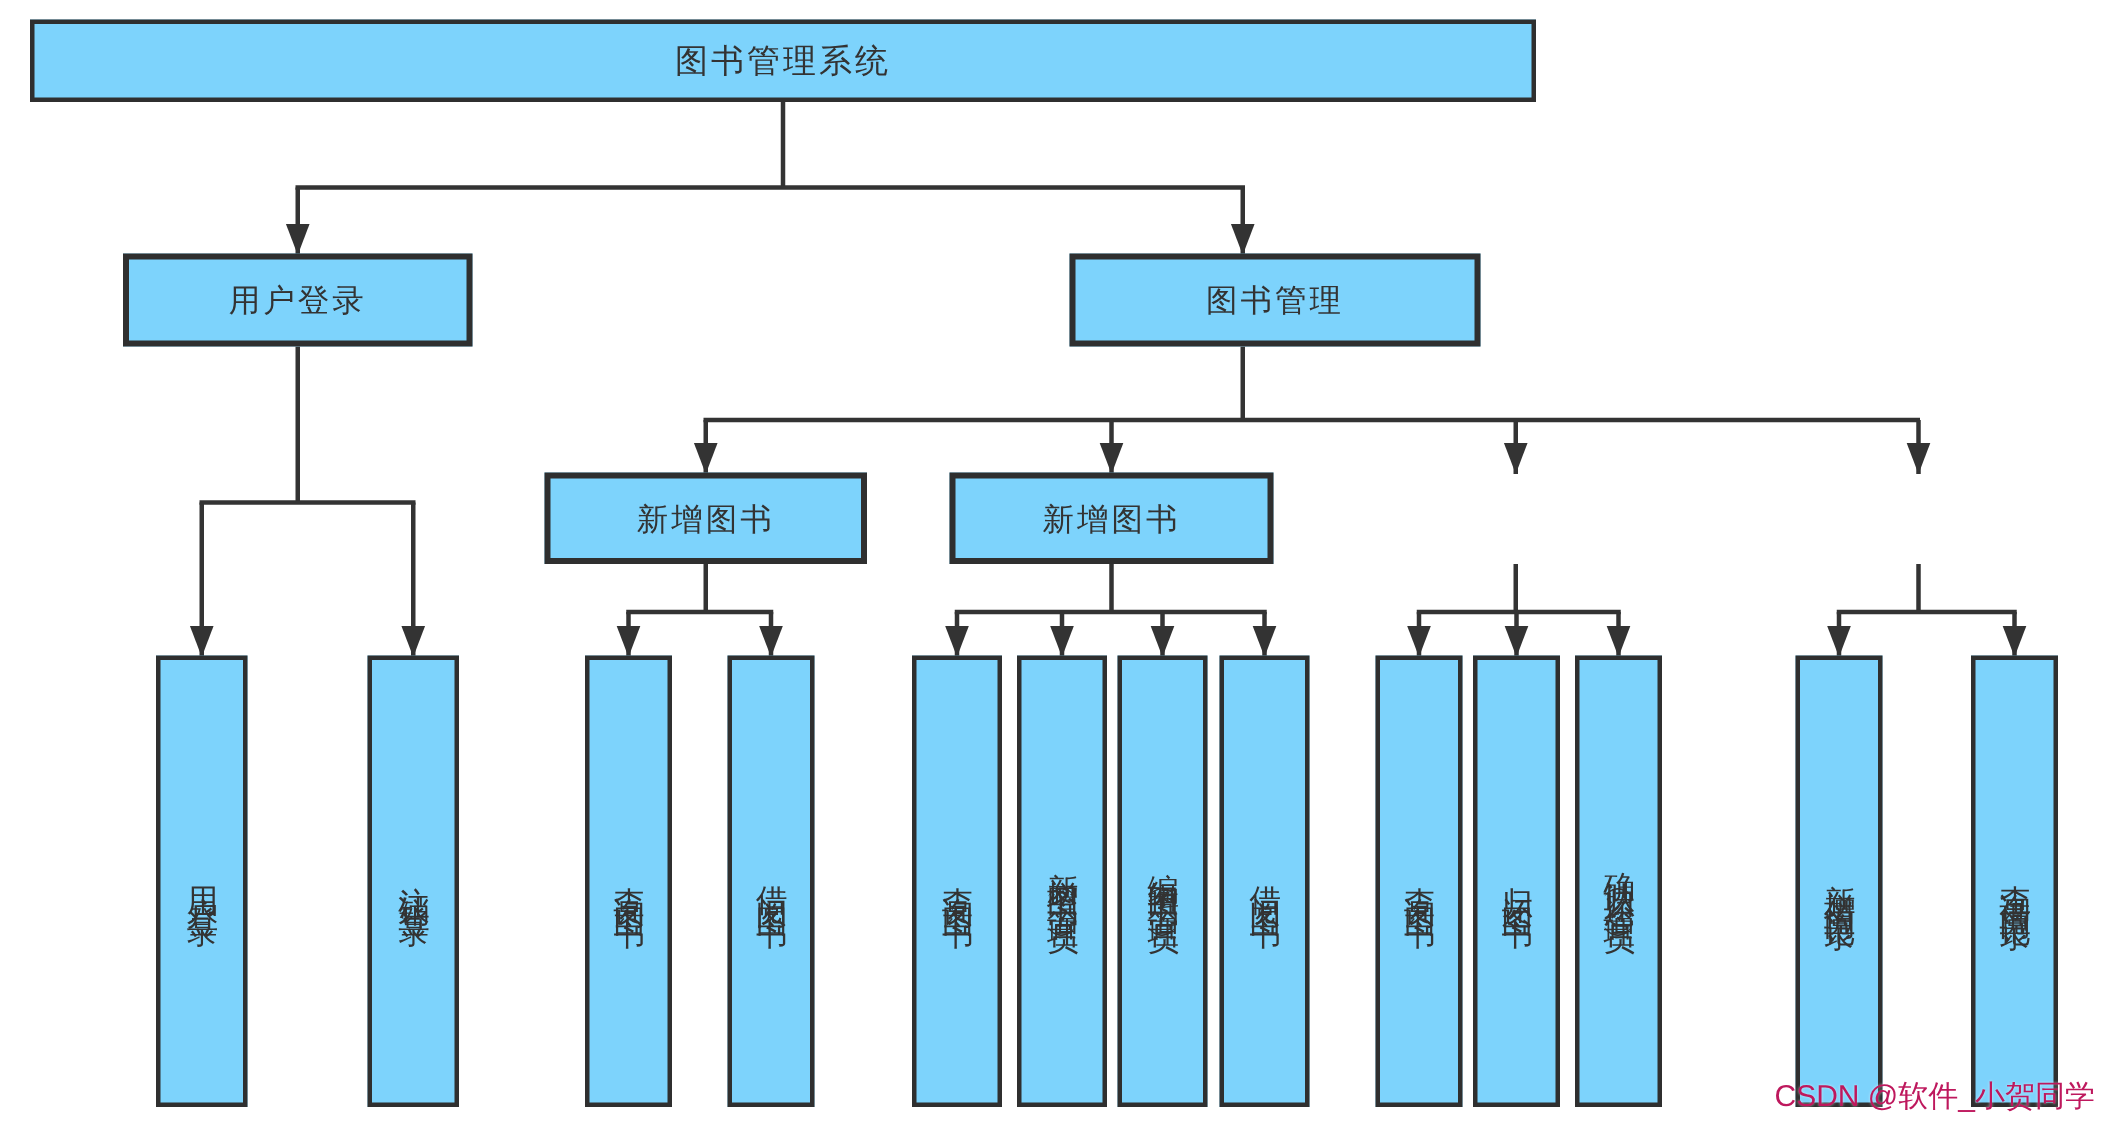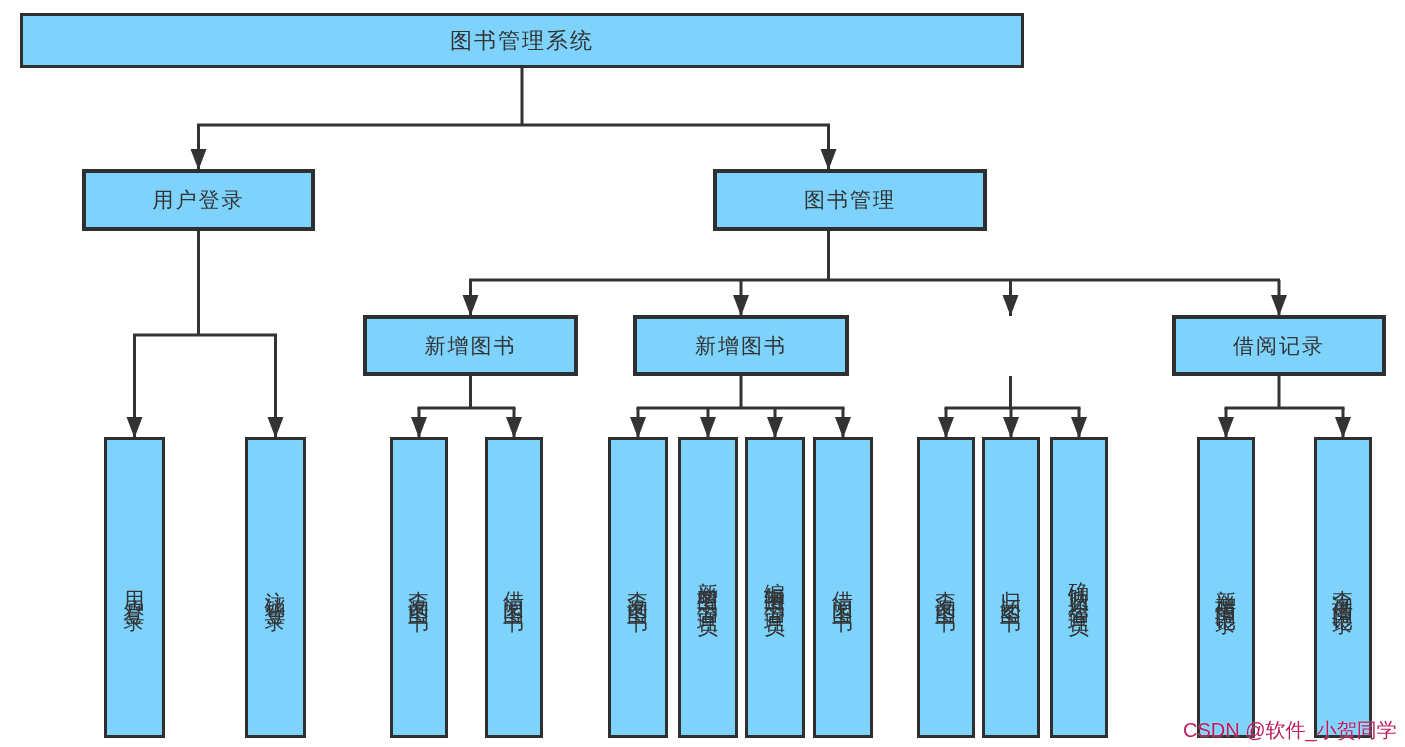--- a/index.html
+++ b/index.html
@@ -126,21 +126,20 @@
     </g>
   </svg>
 
   <div class="node" style="left:20px; top:13px; width:1004px; height:55px; font-size:22px;">图书管理系统</div>
 
   <div class="node lvl2" style="left:82px; top:169px; width:233px; height:62px;">用户登录</div>
   <div class="node lvl2" style="left:713px; top:169px; width:274px; height:62px;">图书管理</div>
 
   <div class="node lvl3" style="left:363px; top:315px; width:215px; height:61px;">新增图书</div>
   <div class="node lvl3" style="left:633px; top:315px; width:216px; height:61px;">新增图书</div>
-  <div class="node lvl3" style="left:1172px; top:315px; width:214px; height:61px;">借阅记录</div>
 
   <div class="node leaf" style="left:104px; top:437px; width:61px; height:301px;">用户登录</div>
   <div class="node leaf" style="left:245px; top:437px; width:61px; height:301px;">注销登录</div>
 
   <div class="node leaf" style="left:390px; top:437px; width:58px; height:301px;">查询图书</div>
   <div class="node leaf" style="left:485px; top:437px; width:58px; height:301px;">借阅图书</div>
 
   <div class="node leaf" style="left:608px; top:437px; width:60px; height:301px;">查询图书</div>
   <div class="node leaf" style="left:678px; top:437px; width:60px; height:301px; letter-spacing:5px;">新增图书（管理员）</div>
   <div class="node leaf" style="left:745px; top:437px; width:60px; height:301px; letter-spacing:5px;">编辑图书（管理员）</div>

